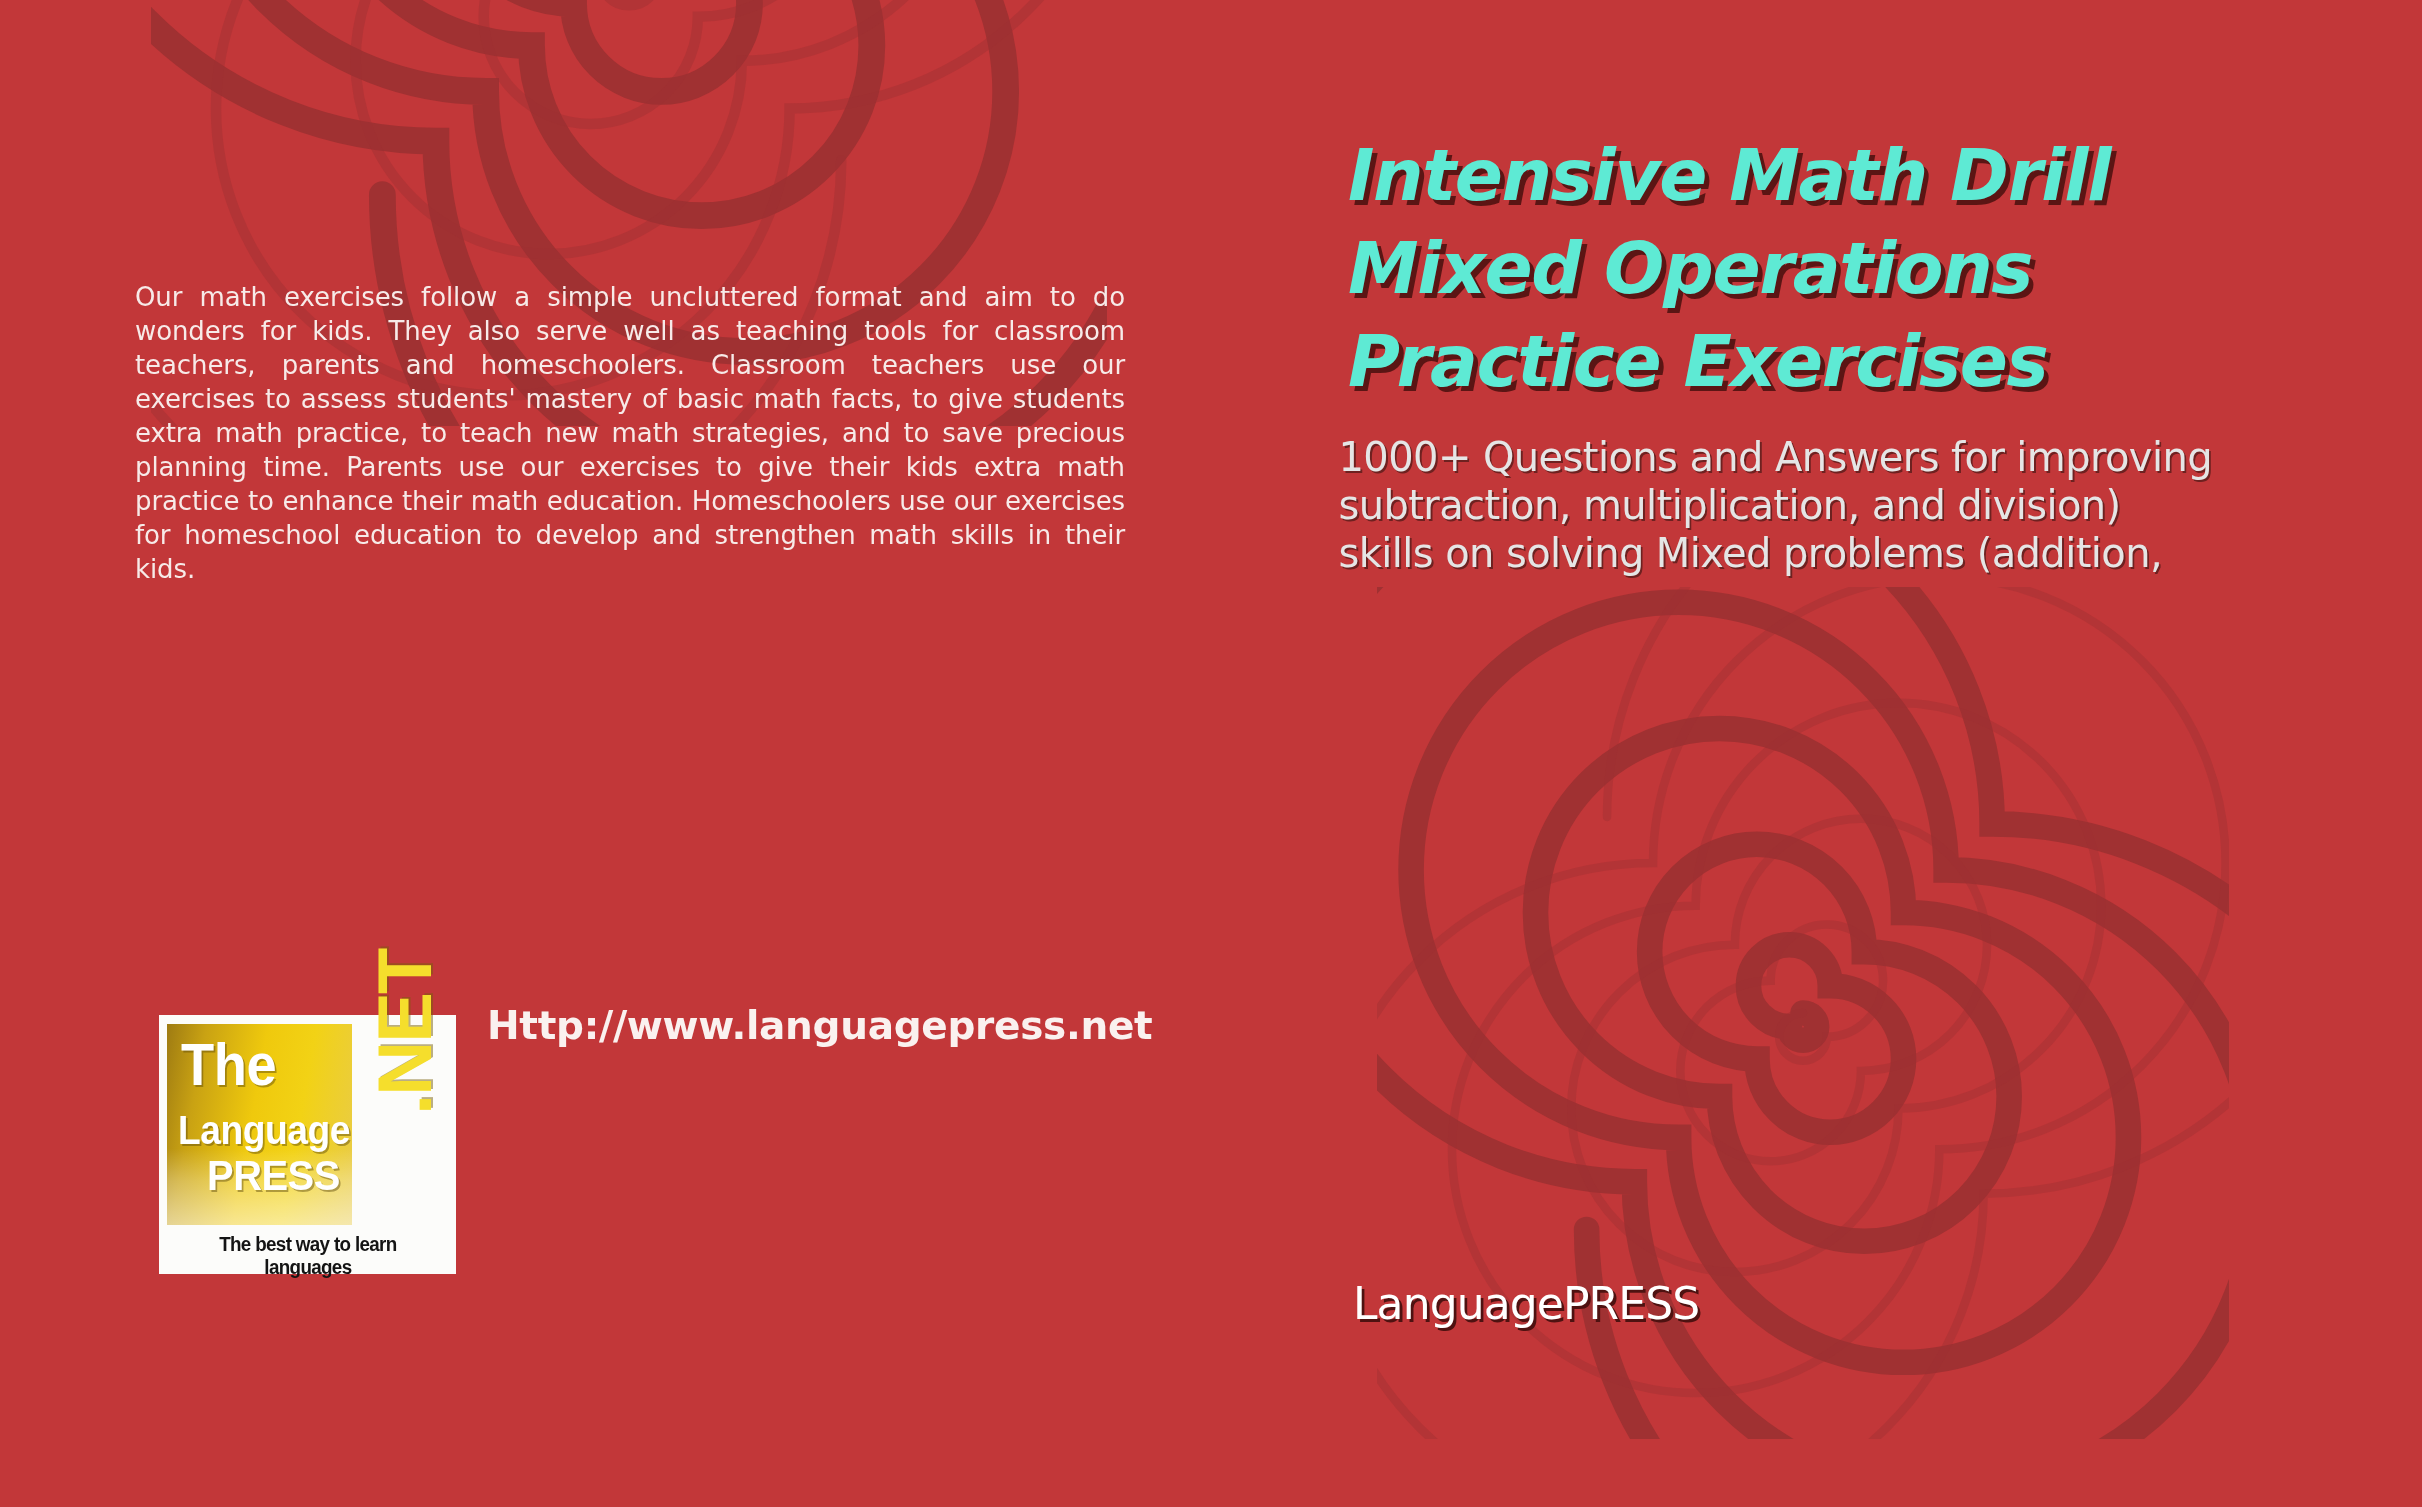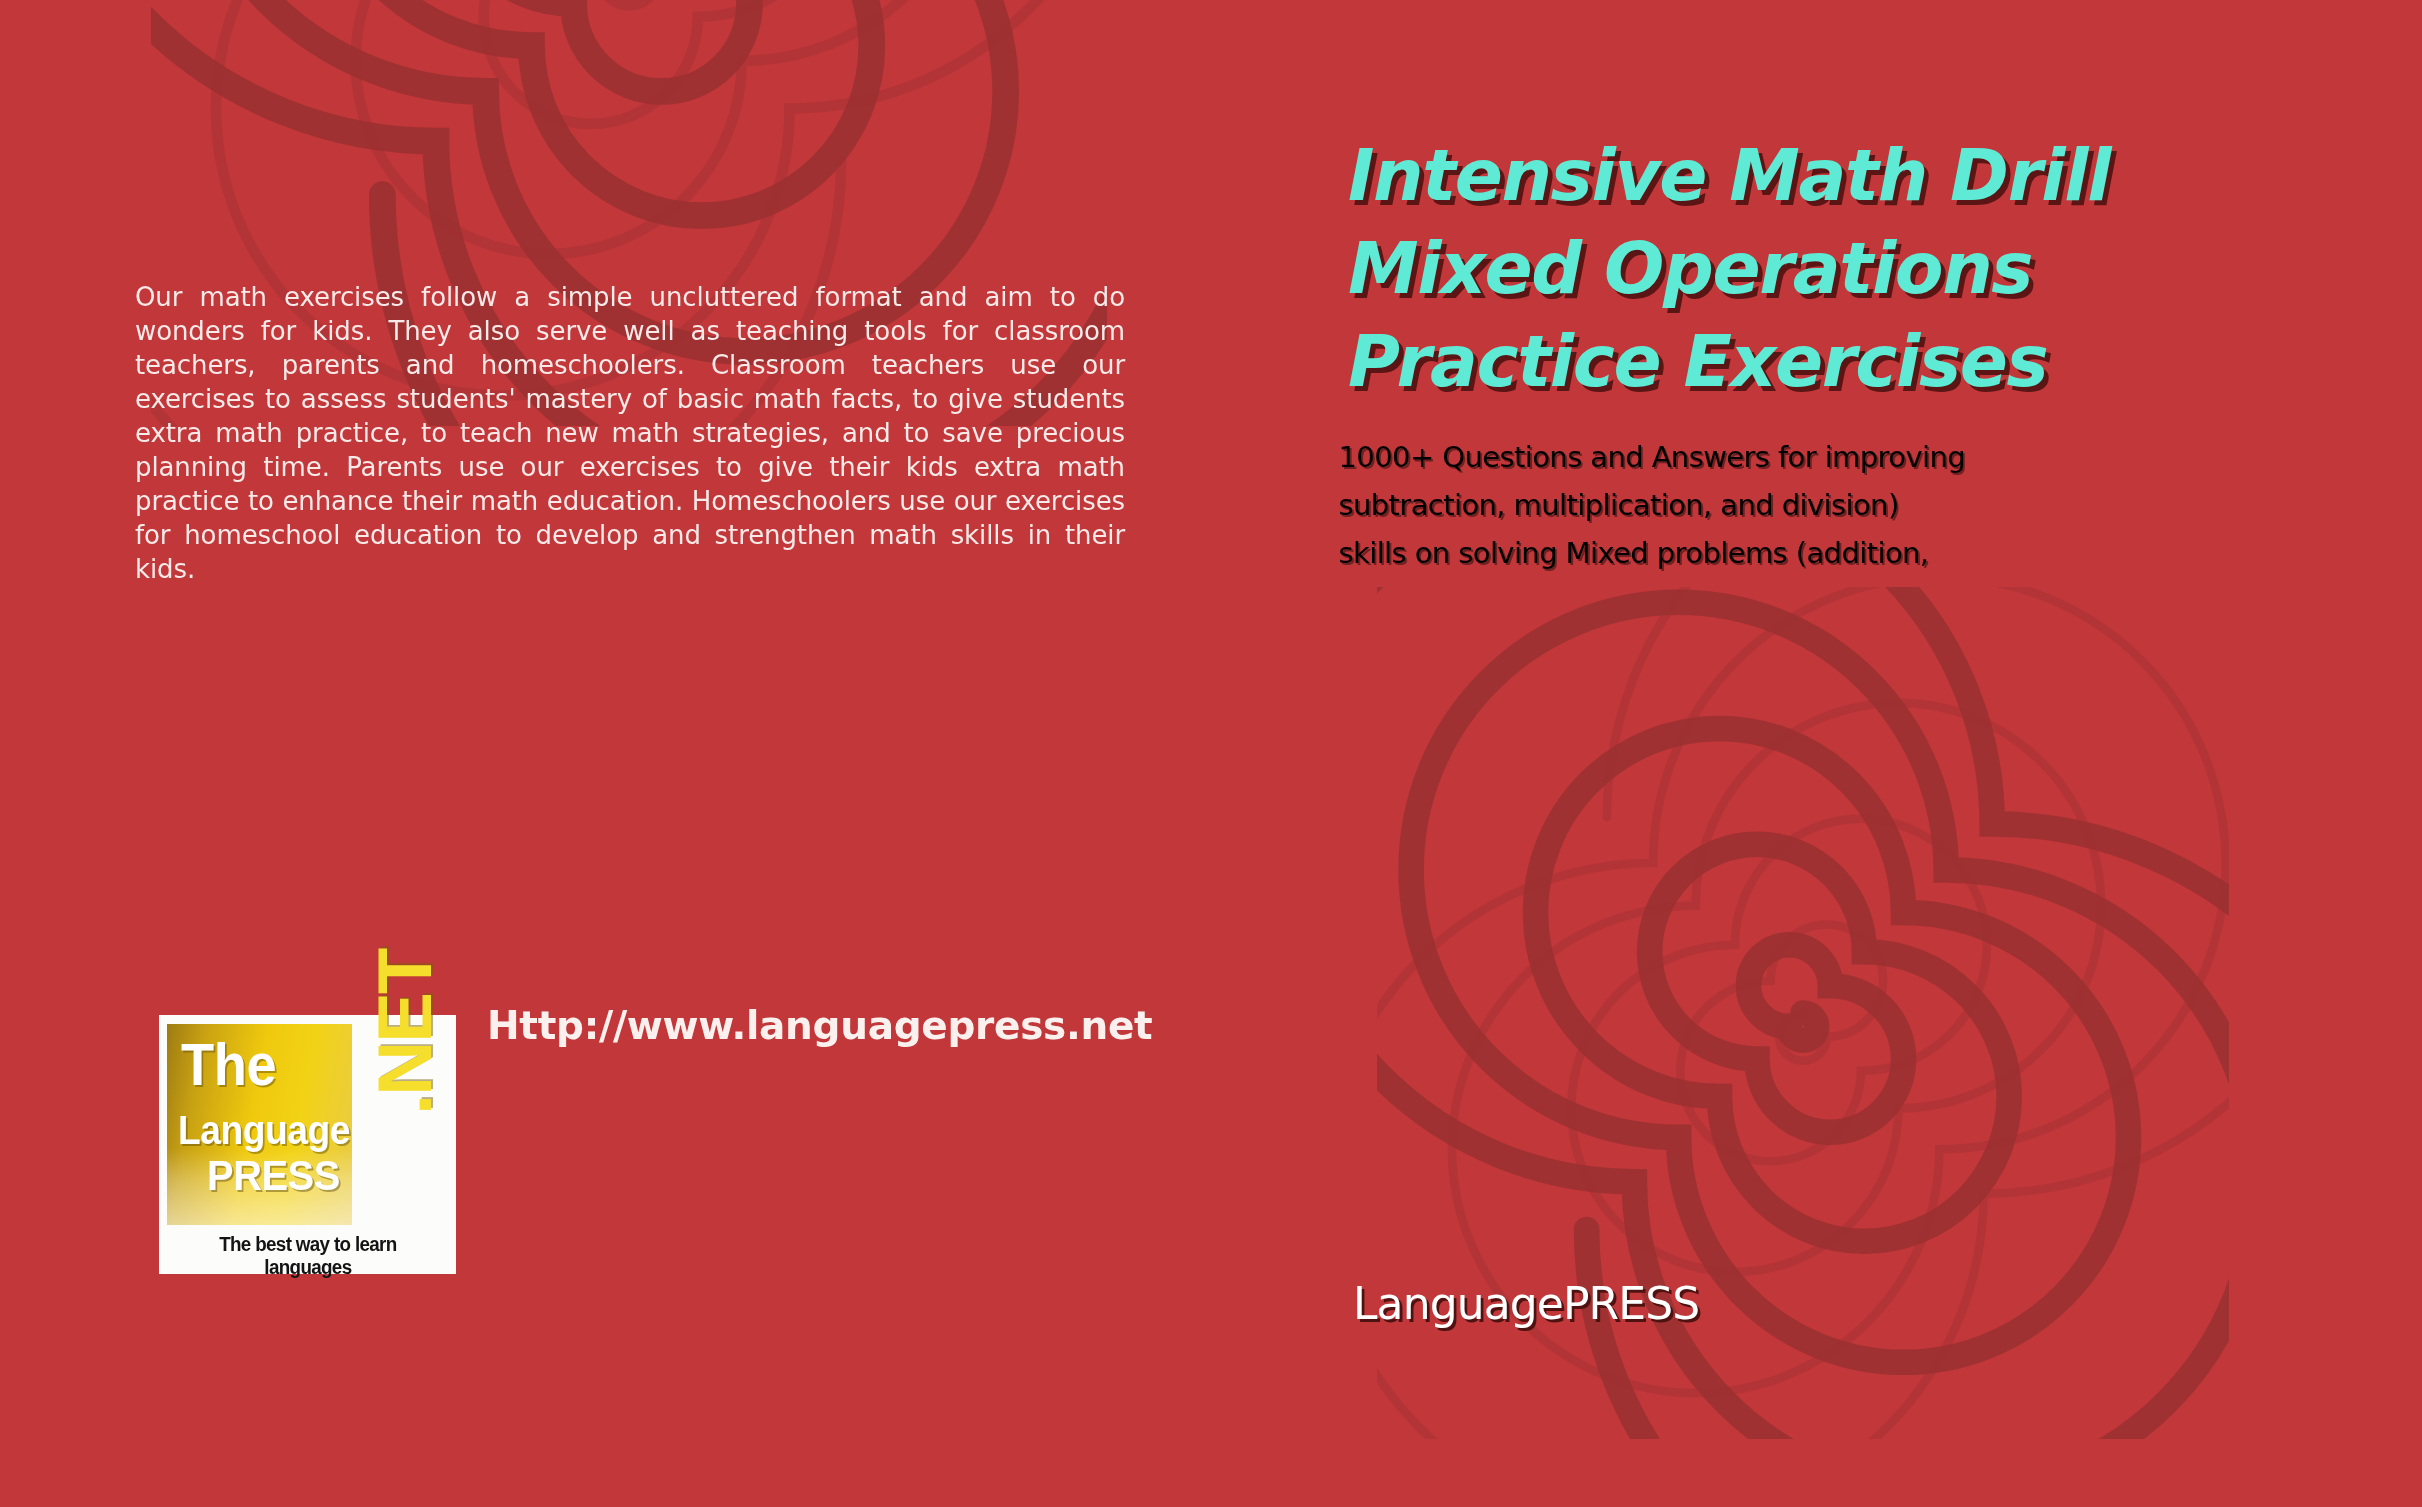--- a/index.html
+++ b/index.html
@@ -171,23 +171,23 @@
     text-shadow: 4.7px 4.7px 0 #5B1514;
     font-style: italic;
   }
   #book-title .tline { display: block; white-space: nowrap; }
 
   #book-subtitle {
     position: absolute;
     left: 8.5px;
     top: 433px;
     width: 1079px;
-    color: #000000;
-    font-family: "DejaVu Sans", sans-serif;
-    font-size: 29px;
+    color: #e5e5e5;
+    font-family: "DejaVu Sans", sans-serif;
+    font-size: 40px;
     line-height: 48px;
     letter-spacing: -0.6px;
     text-shadow: 1.9px 1.9px 0 #6E2120;
   }
   #book-subtitle .sline { display: block; white-space: nowrap; }
 
   #publisher-name {
     position: absolute;
     left: 23px;
     top: 1278px;

